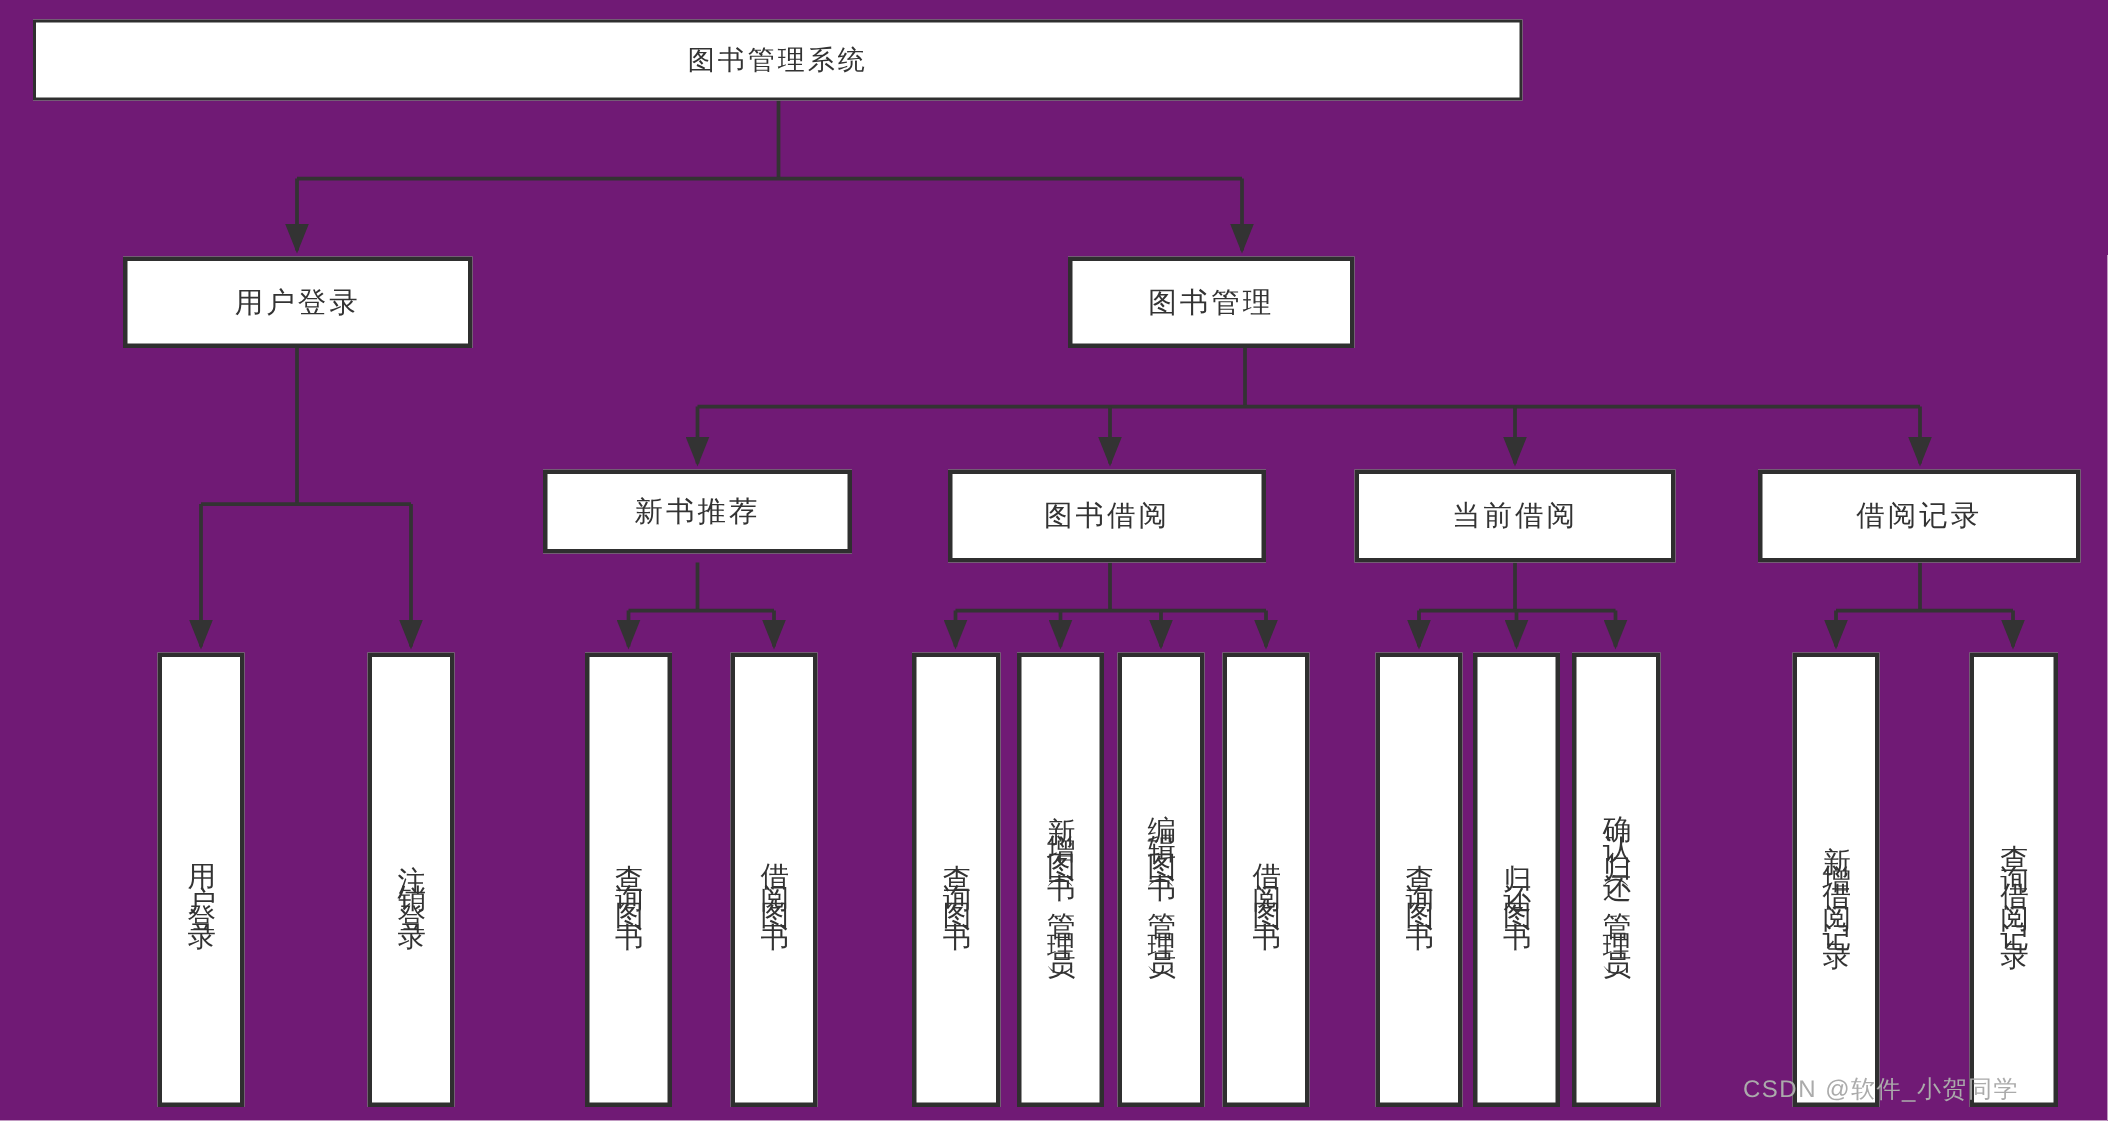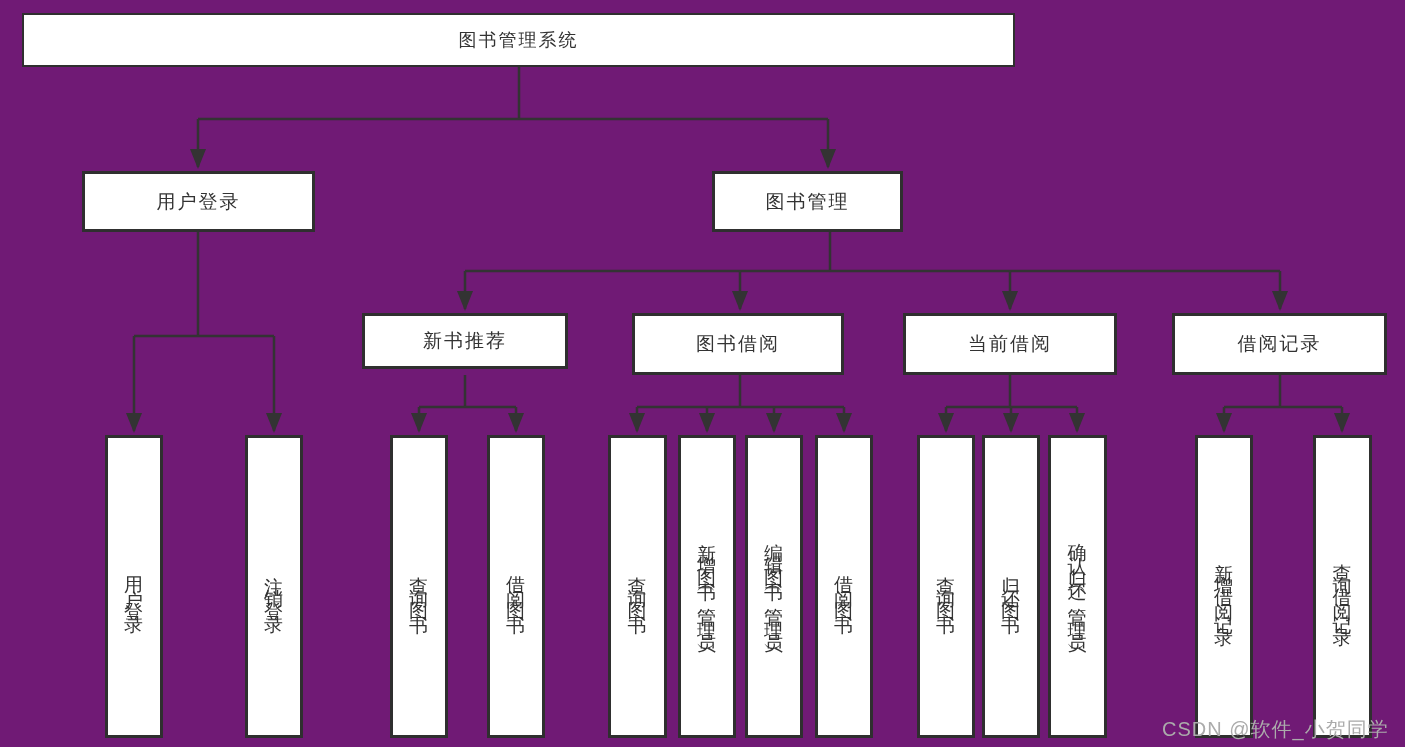--- a/index.html
+++ b/index.html
@@ -46,21 +46,21 @@
     font-size: 19px;
     line-height: 1;
     letter-spacing: 13px;
     color: #333333;
   }
 
   .watermark {
     position: absolute;
     left: 1162px;
     top: 716px;
-    font-size: 20px;
+    font-size: 16px;
     color: #ababab;
     white-space: nowrap;
     letter-spacing: 1px;
   }
 </style>
 </head>
 <body>
 
 <div class="canvas">
 

